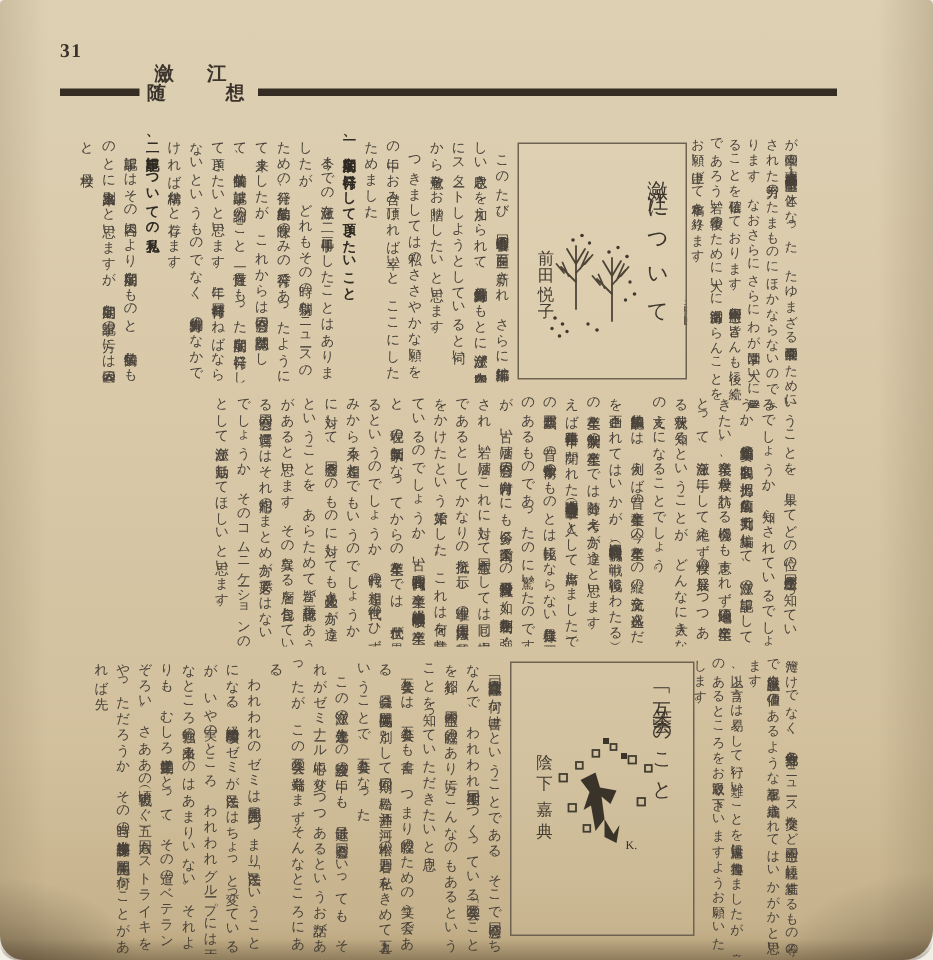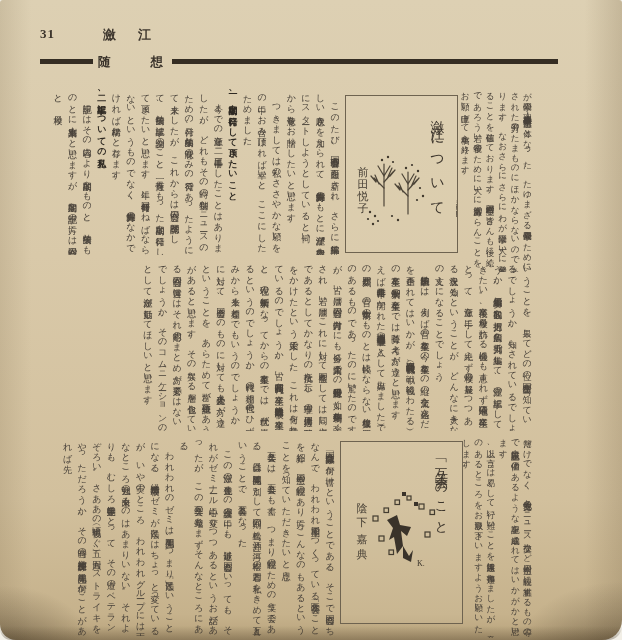--- a/index.html
+++ b/index.html
@@ -17,21 +17,21 @@
       linear-gradient(90deg, rgba(110,92,62,.16) 0%, rgba(0,0,0,0) 5%, rgba(0,0,0,0) 94%, rgba(110,92,62,.22) 100%),
       linear-gradient(180deg,#ddd0b3 0%,#d9c9a9 40%,#d2c09d 78%,#c6b28c 96%,#b7a27b 100%);
   }
   .edge-shade{
     position:absolute;left:0;bottom:0;width:622px;height:14px;
     background:linear-gradient(180deg, rgba(0,0,0,0), rgba(70,56,36,.35));
     border-radius:0 0 20px 16px;
   }
   
   .pageno{position:absolute;left:40px;top:26px;font-size:13px;font-weight:bold;color:#3a332b;letter-spacing:1px;text-align:right;}
-  .jtitle{position:absolute;left:103px;top:26px;font-size:13px;font-weight:bold;color:#3d362d;letter-spacing:22px;white-space:nowrap;}
+  .jtitle{position:absolute;left:103px;top:40px;font-size:13px;font-weight:bold;color:#3d362d;letter-spacing:22px;white-space:nowrap;}
   .rule{position:absolute;top:59px;height:5px;background:#352d23;}
   .rule-l{left:40px;width:53px;}
   .rule-r{left:172px;width:386px;}
   .section-label{position:absolute;left:98px;top:54px;font-size:12.5px;font-weight:bold;color:#3a332b;letter-spacing:40px;white-space:nowrap;}
   
   .vtext{
     position:absolute;
     writing-mode:vertical-rl;text-orientation:upright;
     font-size:9px;line-height:1.62;letter-spacing:.4px;
     color:#49423a;overflow:hidden;

